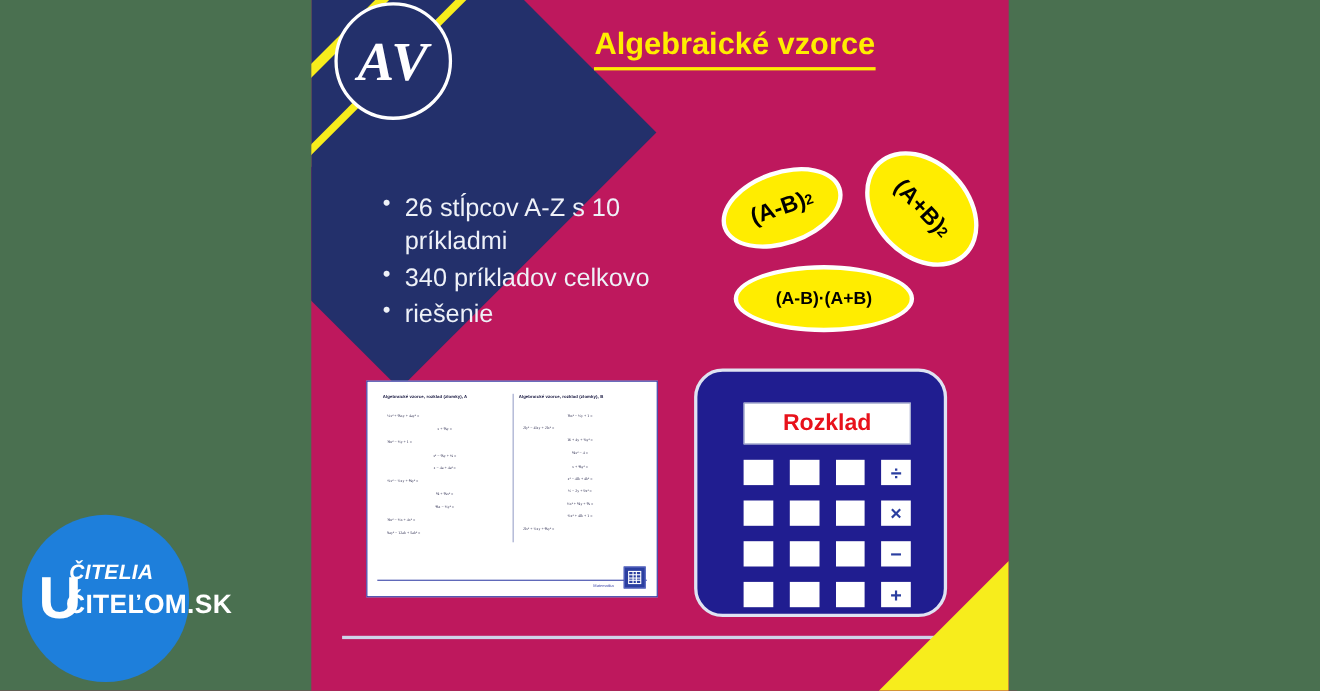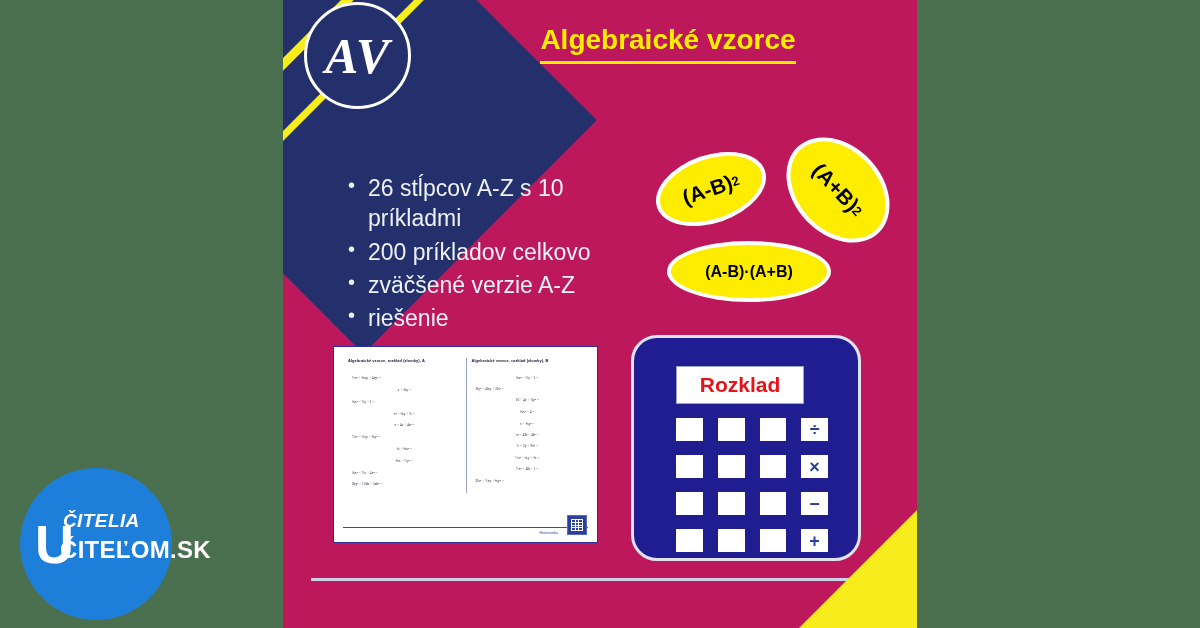--- a/index.html
+++ b/index.html
@@ -123,21 +123,21 @@
     gap:1px;padding:1px;box-sizing:border-box;
   }
   .doc-foot-icon .grid i{background:#2b3fa0;display:block;}
   
   .calc{
     position:absolute;left:348px;top:335px;width:230px;height:226px;
     border:3px solid #dfe3f2;border-radius:26px;box-sizing:border-box;
     background:#201d90;
   }
   .calc-display{
-    position:absolute;left:42px;top:28px;width:128px;height:38px;
+    position:absolute;left:42px;top:28px;width:152px;height:38px;
     background:#ffffff;border:1px solid #9aa2c9;box-sizing:border-box;
     display:flex;align-items:center;justify-content:center;
   }
   .calc-display span{color:#e8121b;font-weight:700;font-size:21px;}
   .keys{
     position:absolute;left:42px;top:80px;width:152px;
     display:grid;grid-template-columns:repeat(4,1fr);
     grid-auto-rows:23px;gap:14px 15px;
   }
   .key{background:#ffffff;width:100%;height:100%;}
@@ -178,22 +178,21 @@
     <span>AV</span>
   </div>
 
   <div class="title">
     <span class="ln"><span class="u">Algebraické vzorce</span></span>
   </div>
 
   <div class="bullets">
     <ul>
       <li>26 stĺpcov A-Z s 10 príkladmi</li>
-      <li>200 príkladov celkovo</li>
-      <li>zväčšené verzie A-Z</li>
+      <li>340 príkladov celkovo</li>
       <li>riešenie</li>
     </ul>
   </div>
 
   <div class="ell" id="ell1">
     <span>(A-B)</span>
       <sup>2</sup>
   </div>
   <div class="ell" id="ell2">
     <span>(A+B)</span>

